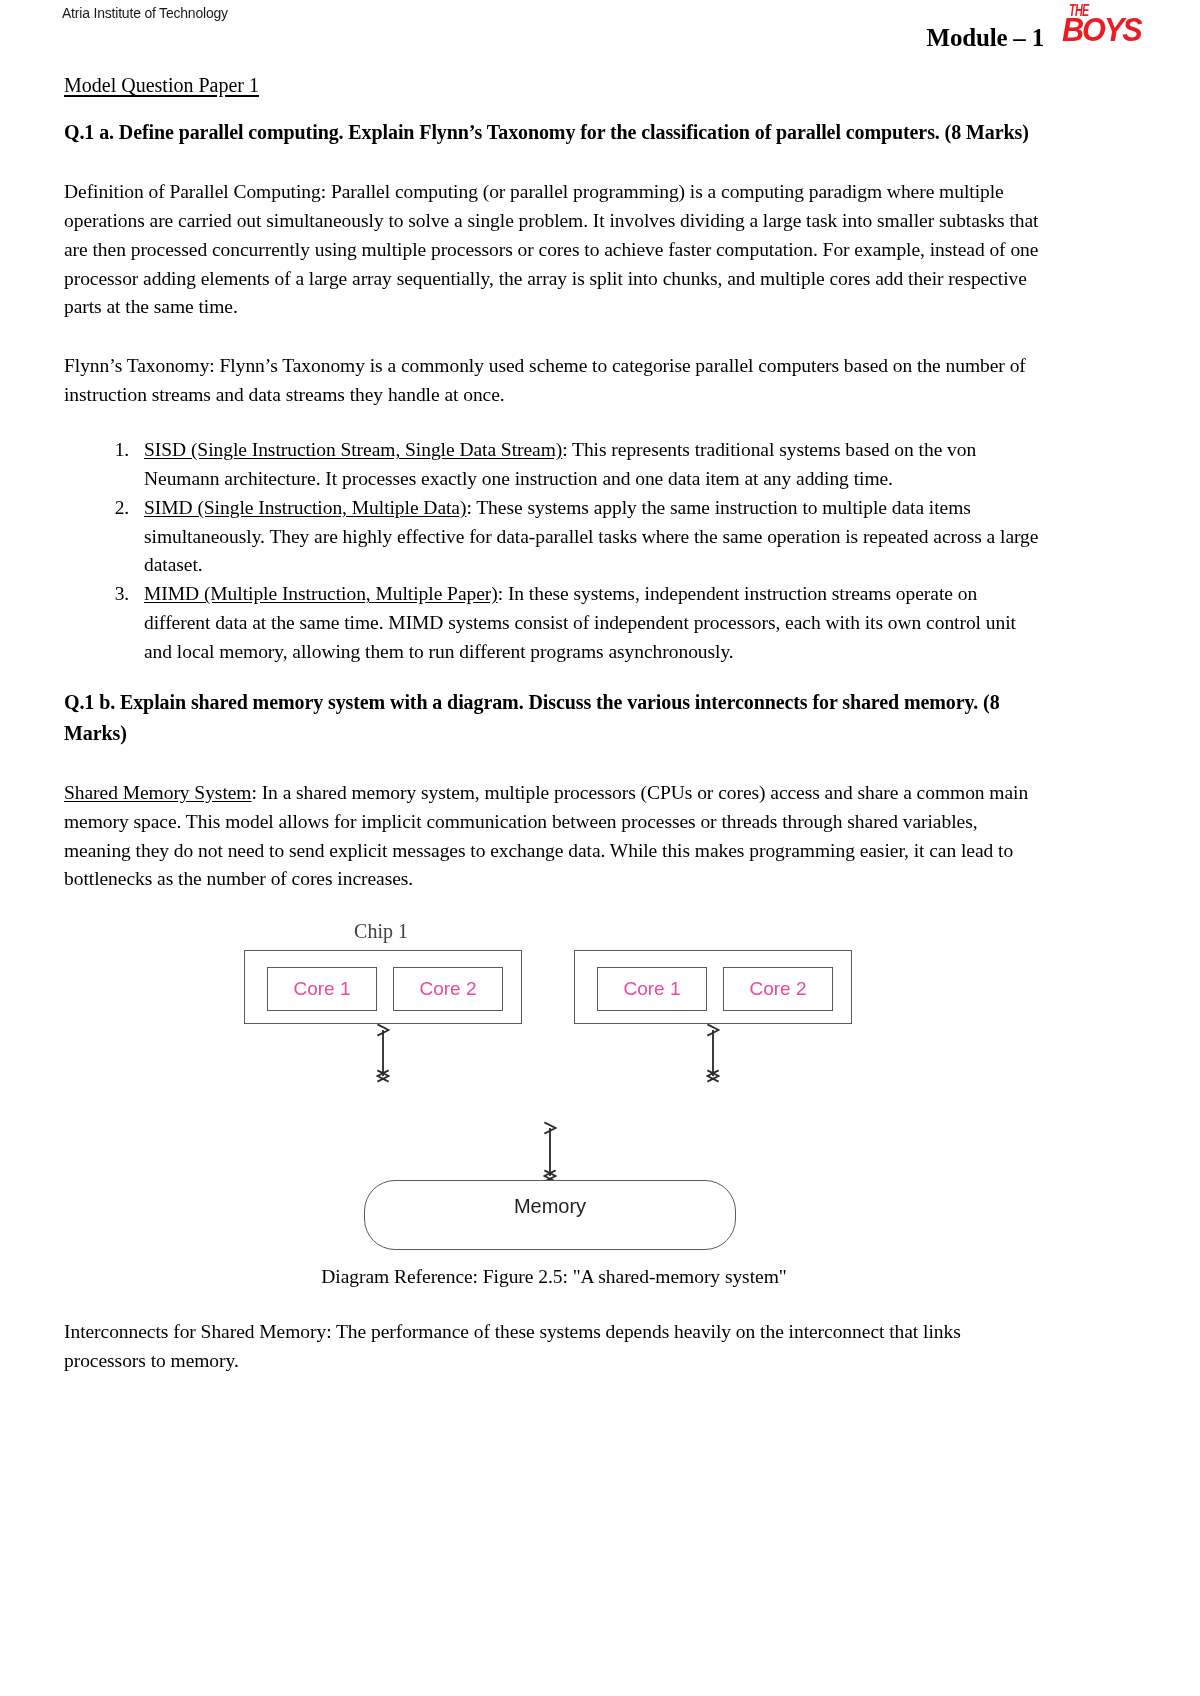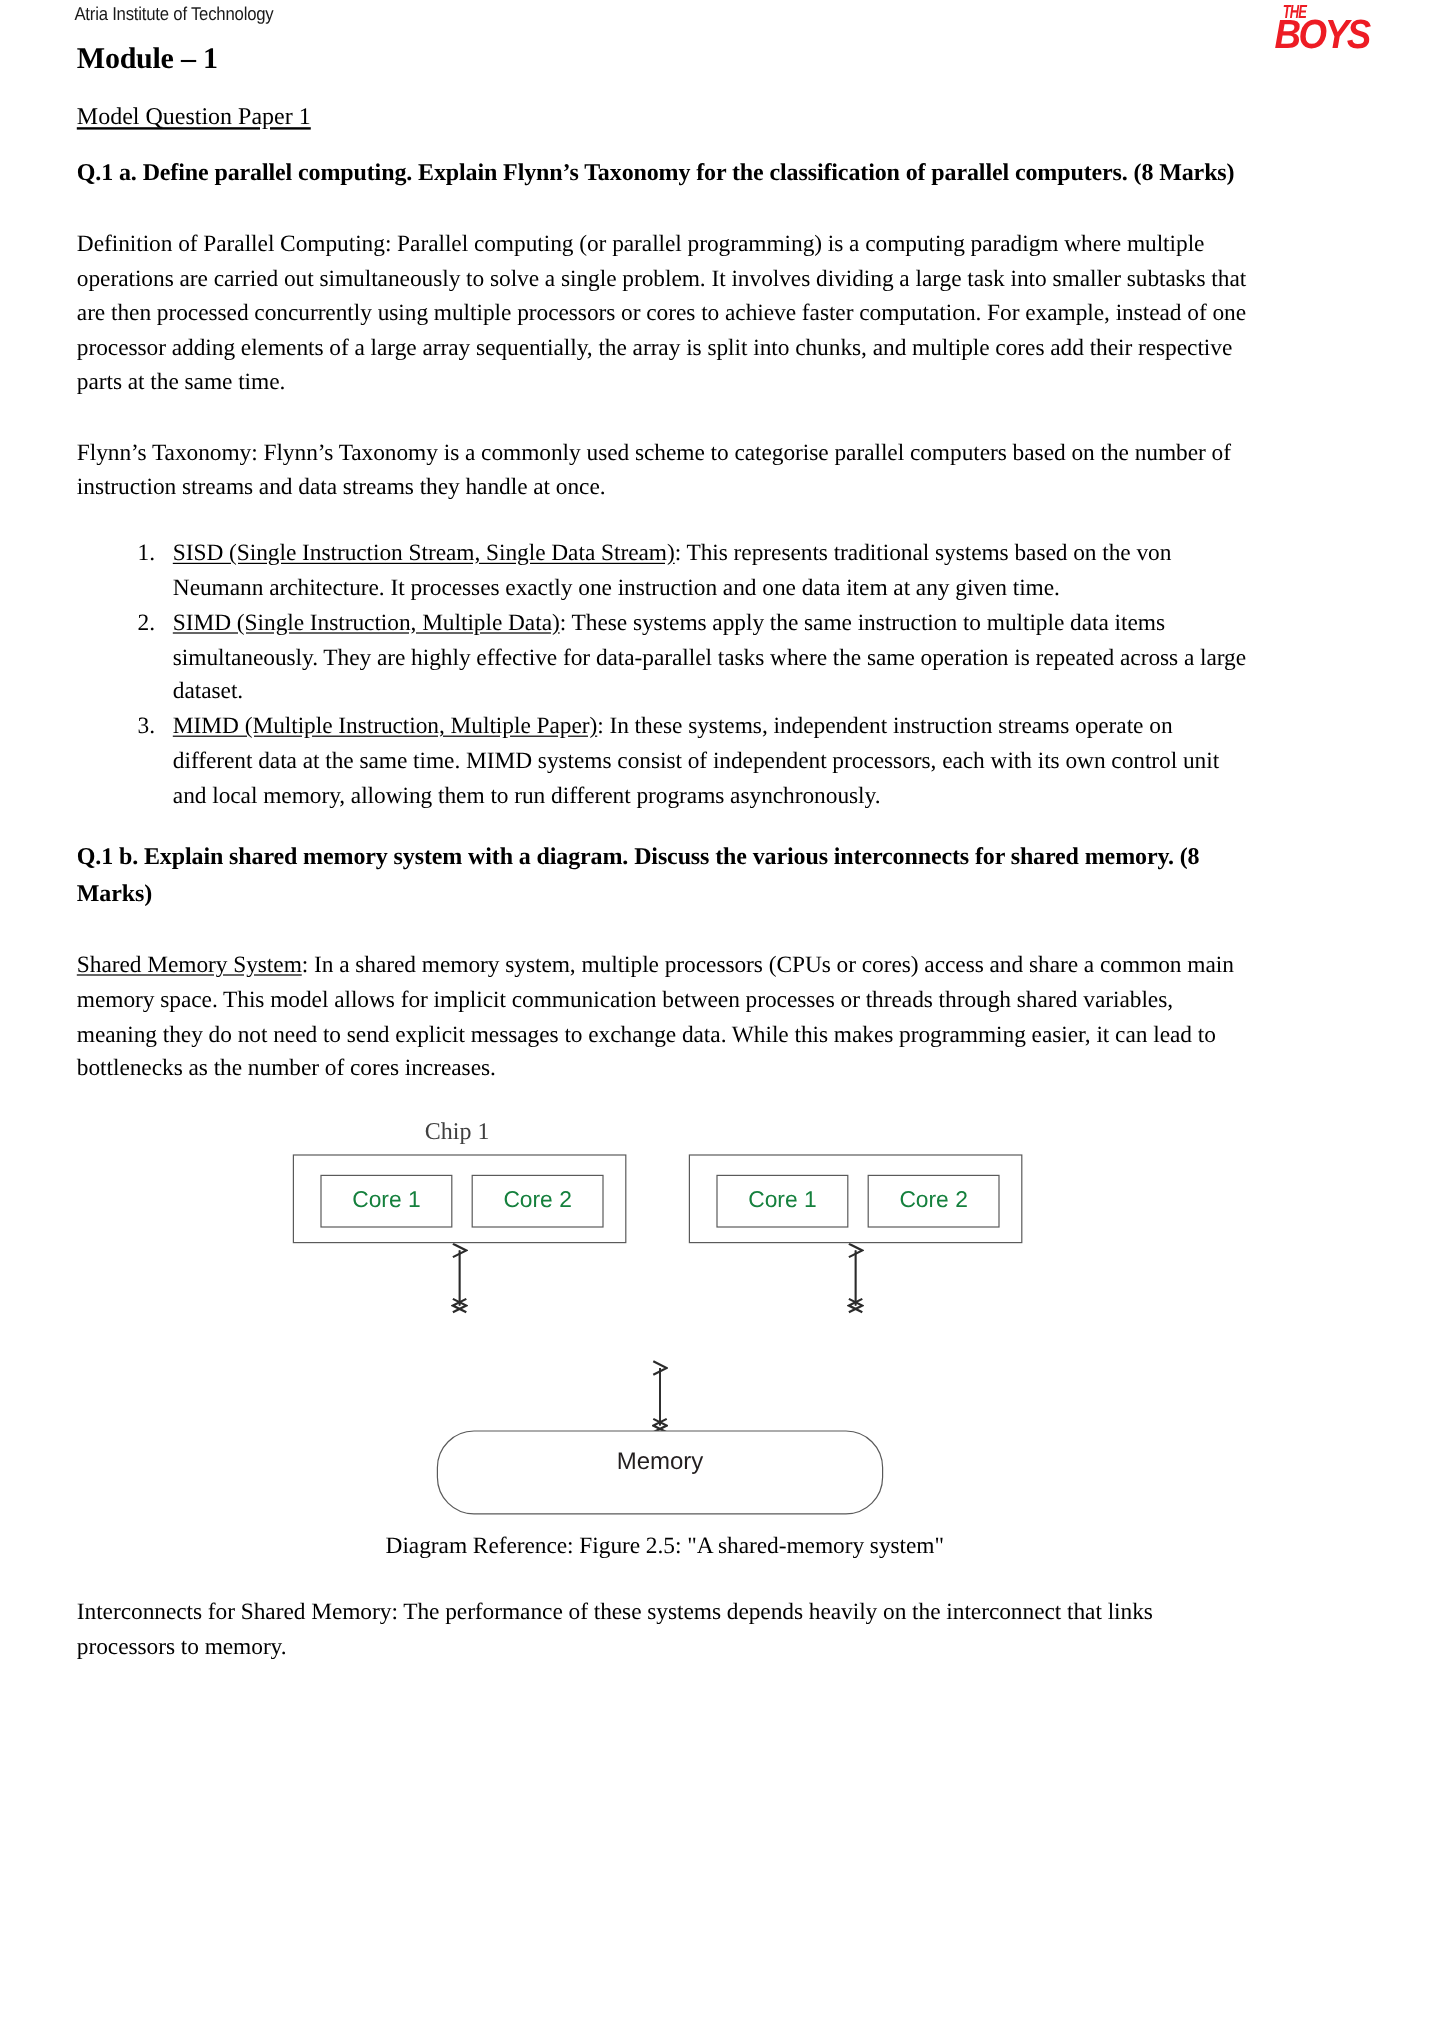--- a/index.html
+++ b/index.html
@@ -80,22 +80,23 @@
     font-weight: bold;
     text-align: center;
     margin: 74px 0 0 0;
     line-height: 1.2;
     letter-spacing: -0.2px;
   }
 
   .module-heading {
     font-size: 25px;
     font-weight: bold;
-    margin: 36px 0 0 0;
+    margin: 24px 0 0 0;
     letter-spacing: -0.2px;
+    text-align: right;
   }
 
   .paper-heading {
     font-size: 20px;
     margin: 22px 0 0 0;
     text-decoration: underline;
     text-underline-offset: 3px;
     display: inline-block;
   }
 
@@ -164,21 +165,21 @@
   .core-box {
     position: absolute;
     top: 16px;
     width: 110px;
     height: 44px;
     border: 1.5px solid #5a5a5a;
     background: #ffffff;
     box-sizing: border-box;
     font-family: "Liberation Sans", "DejaVu Sans", sans-serif;
     font-size: 19px;
-    color: #15803d;
+    color: #ec4899;
     display: flex;
     align-items: center;
     justify-content: center;
   }
   .core-box.a { left: 22px; }
   .core-box.b { left: 148px; }
 
   .bar-box {
     position: absolute;
     border: 1.5px solid #5a5a5a;
@@ -241,21 +242,21 @@
 
   <div><span class="paper-heading">Model Question Paper 1</span></div>
 
   <h3 class="question-heading">Q.1 a. Define parallel computing. Explain Flynn’s Taxonomy for the classification of parallel computers. (8 Marks)</h3>
 
   <p class="body-text">Definition of Parallel Computing: Parallel computing (or parallel programming) is a computing paradigm where multiple operations are carried out simultaneously to solve a single problem. It involves dividing a large task into smaller subtasks that are then processed concurrently using multiple processors or cores to achieve faster computation. For example, instead of one processor adding elements of a large array sequentially, the array is split into chunks, and multiple cores add their respective parts at the same time.</p>
 
   <p class="body-text">Flynn’s Taxonomy: Flynn’s Taxonomy is a commonly used scheme to categorise parallel computers based on the number of instruction streams and data streams they handle at once.</p>
 
   <ol class="flynn-list">
-    <li><span class="u">SISD (Single Instruction Stream, Single Data Stream)</span><span>: This represents traditional systems based on the von Neumann architecture. It processes exactly one instruction and one data item at any given time.</span></li>
+    <li><span class="u">SISD (Single Instruction Stream, Single Data Stream)</span><span>: This represents traditional systems based on the von Neumann architecture. It processes exactly one instruction and one data item at any adding time.</span></li>
     <li><span class="u">SIMD (Single Instruction, Multiple Data)</span><span>: These systems apply the same instruction to multiple data items simultaneously. They are highly effective for data-parallel tasks where the same operation is repeated across a large dataset.</span></li>
     <li><span class="u">MIMD (Multiple Instruction, Multiple Paper)</span><span>: In these systems, independent instruction streams operate on different data at the same time. MIMD systems consist of independent processors, each with its own control unit and local memory, allowing them to run different programs asynchronously.</span></li>
   </ol>
 
   <h3 class="question-heading">Q.1 b. Explain shared memory system with a diagram. Discuss the various interconnects for shared memory. (8 Marks)</h3>
 
   <p class="body-text"><span class="u">Shared Memory System</span><span>: In a shared memory system, multiple processors (CPUs or cores) access and share a common main memory space. This model allows for implicit communication between processes or threads through shared variables, meaning they do not need to send explicit messages to exchange data. While this makes programming easier, it can lead to bottlenecks as the number of cores increases.</span></p>
 
   <div class="diagram">
 

